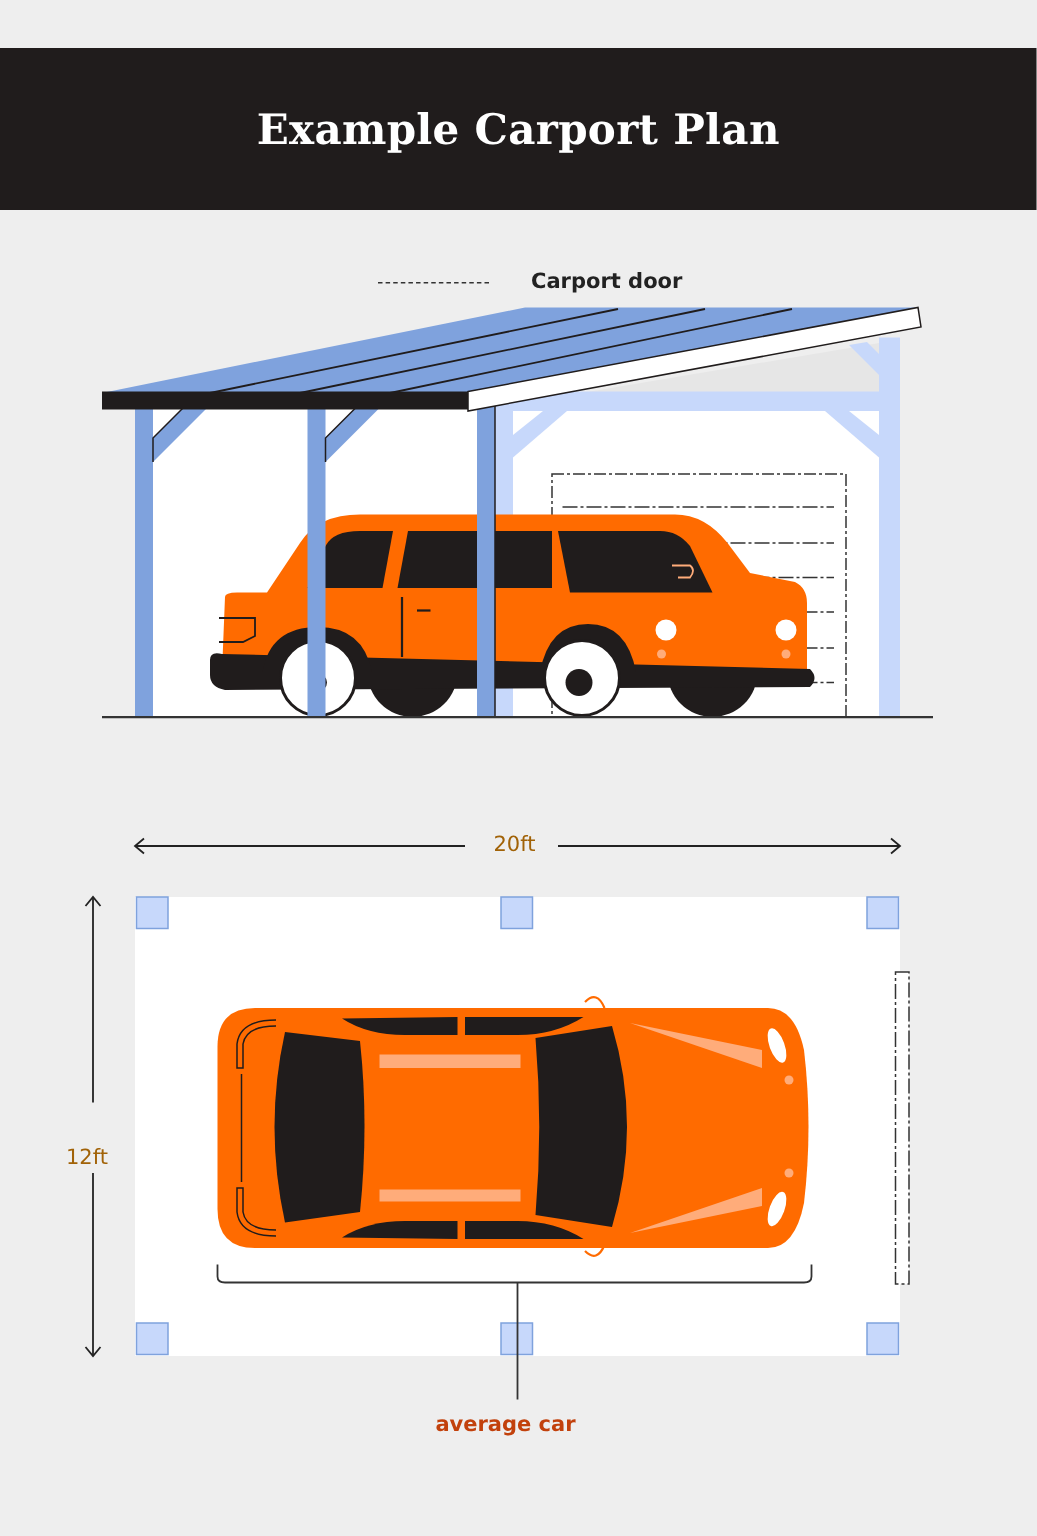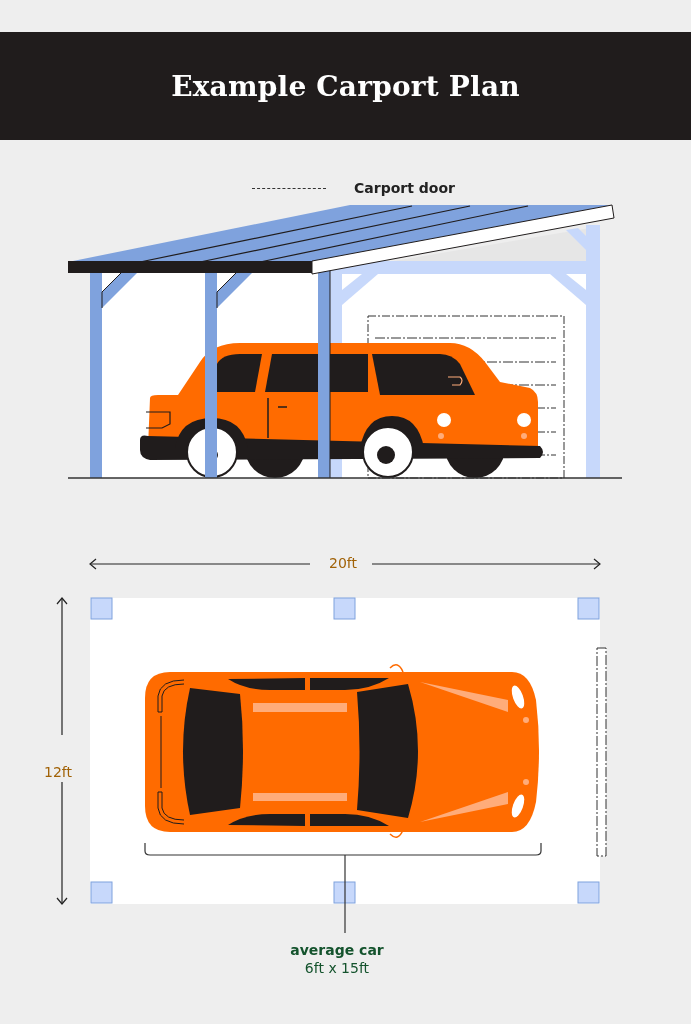--- a/index.html
+++ b/index.html
@@ -4,21 +4,21 @@
 <style>
   html, body { margin: 0; padding: 0; }
   body { width: 691px; height: 1024px; background: #eeeeee; position: relative; overflow: hidden; font-family: "DejaVu Sans", sans-serif; }
   .header { position: absolute; left: 0; top: 0; width: 691px; height: 108px; background: #201c1c; display: flex; align-items: center; justify-content: center; margin-top: 32px; }
   .title { color: #ffffff; font-family: "DejaVu Serif", serif; font-size: 28px; font-weight: bold; letter-spacing: 0.2px; }
   .legend { position: absolute; left: 252px; top: 146px; display: flex; align-items: center; gap: 28px; margin-top: 34px; }
   .legend-line { width: 74px; height: 0; border-top: 1.5px dashed #333; }
   .legend-label { font-size: 14px; font-weight: bold; color: #222; }
   svg { position: absolute; left: 0; top: 0; }
   .dim-label { position: absolute; font-size: 14px; color: #a16207; background: #eeeeee; padding: 0 6px; }
-  .caption { position: absolute; left: 0; width: 674px; text-align: center; color: #14532d; }
+  .caption { position: absolute; left: 0; width: 674px; text-align: center; color: #c2410c; }
   .caption .bold { font-size: 14px; font-weight: bold; }
   .caption .sub { font-size: 14px; margin-top: 2px; }
 </style>
 </head>
 <body>
 
 <div class="header">
   <div class="title">Example Carport Plan</div>
 </div>
 
@@ -166,14 +166,13 @@
 
   <path d="M145,843 L145,851 Q145,855 150,855 L536,855 Q541,855 541,851 L541,843" fill="none" stroke="#333" stroke-width="1.2"></path>
   <line x1="345" y1="855" x2="345" y2="933" stroke="#333" stroke-width="1.2"></line>
 </svg>
 
 <div class="dim-label" style="left:323px; top:555px;">20ft</div>
 <div class="dim-label" style="left:42px; top:762px; padding:2px 2px;">12ft</div>
 
 <div class="caption" style="top:942px;">
   <div class="bold">average car</div>
-  <div class="sub">6ft x 15ft</div>
 </div>
 
 </body></html>

